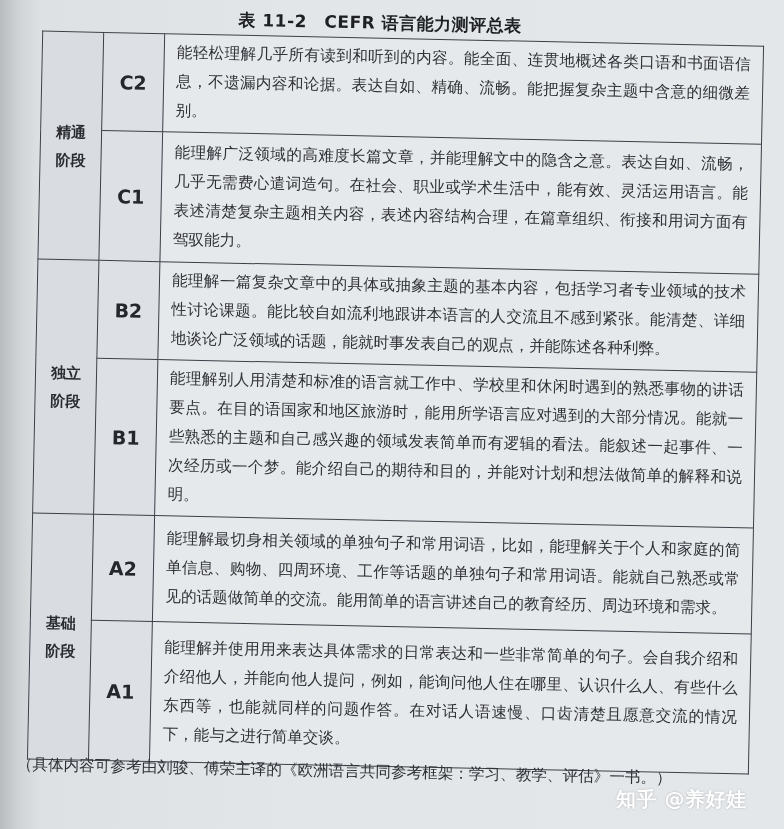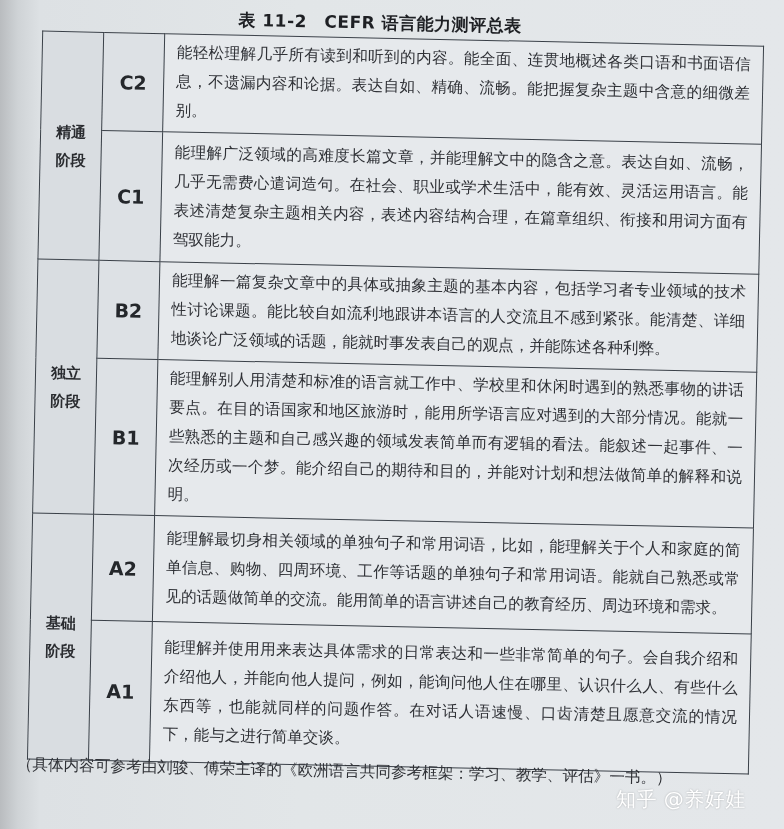--- a/index.html
+++ b/index.html
@@ -44,20 +44,21 @@
       text-align: justify;
     }
     .footer {
       position: absolute; left: 26px; top: 762px;
       font-size: 15.6px; color: #2f3136;
     }
     .watermark {
       position: absolute; left: 616px; top: 786px;
       font-size: 20px; color: #ffffff; letter-spacing: 0.5px;
       text-shadow: 0 0 2px rgba(0,0,0,0.25);
+      font-weight: bold;
     }
   </style>
 </head>
 <body>
 
 <div class="page">
   <div class="title">表 11-2　CEFR 语言能力测评总表</div>
 
   <table class="cefr">
     <tbody>

